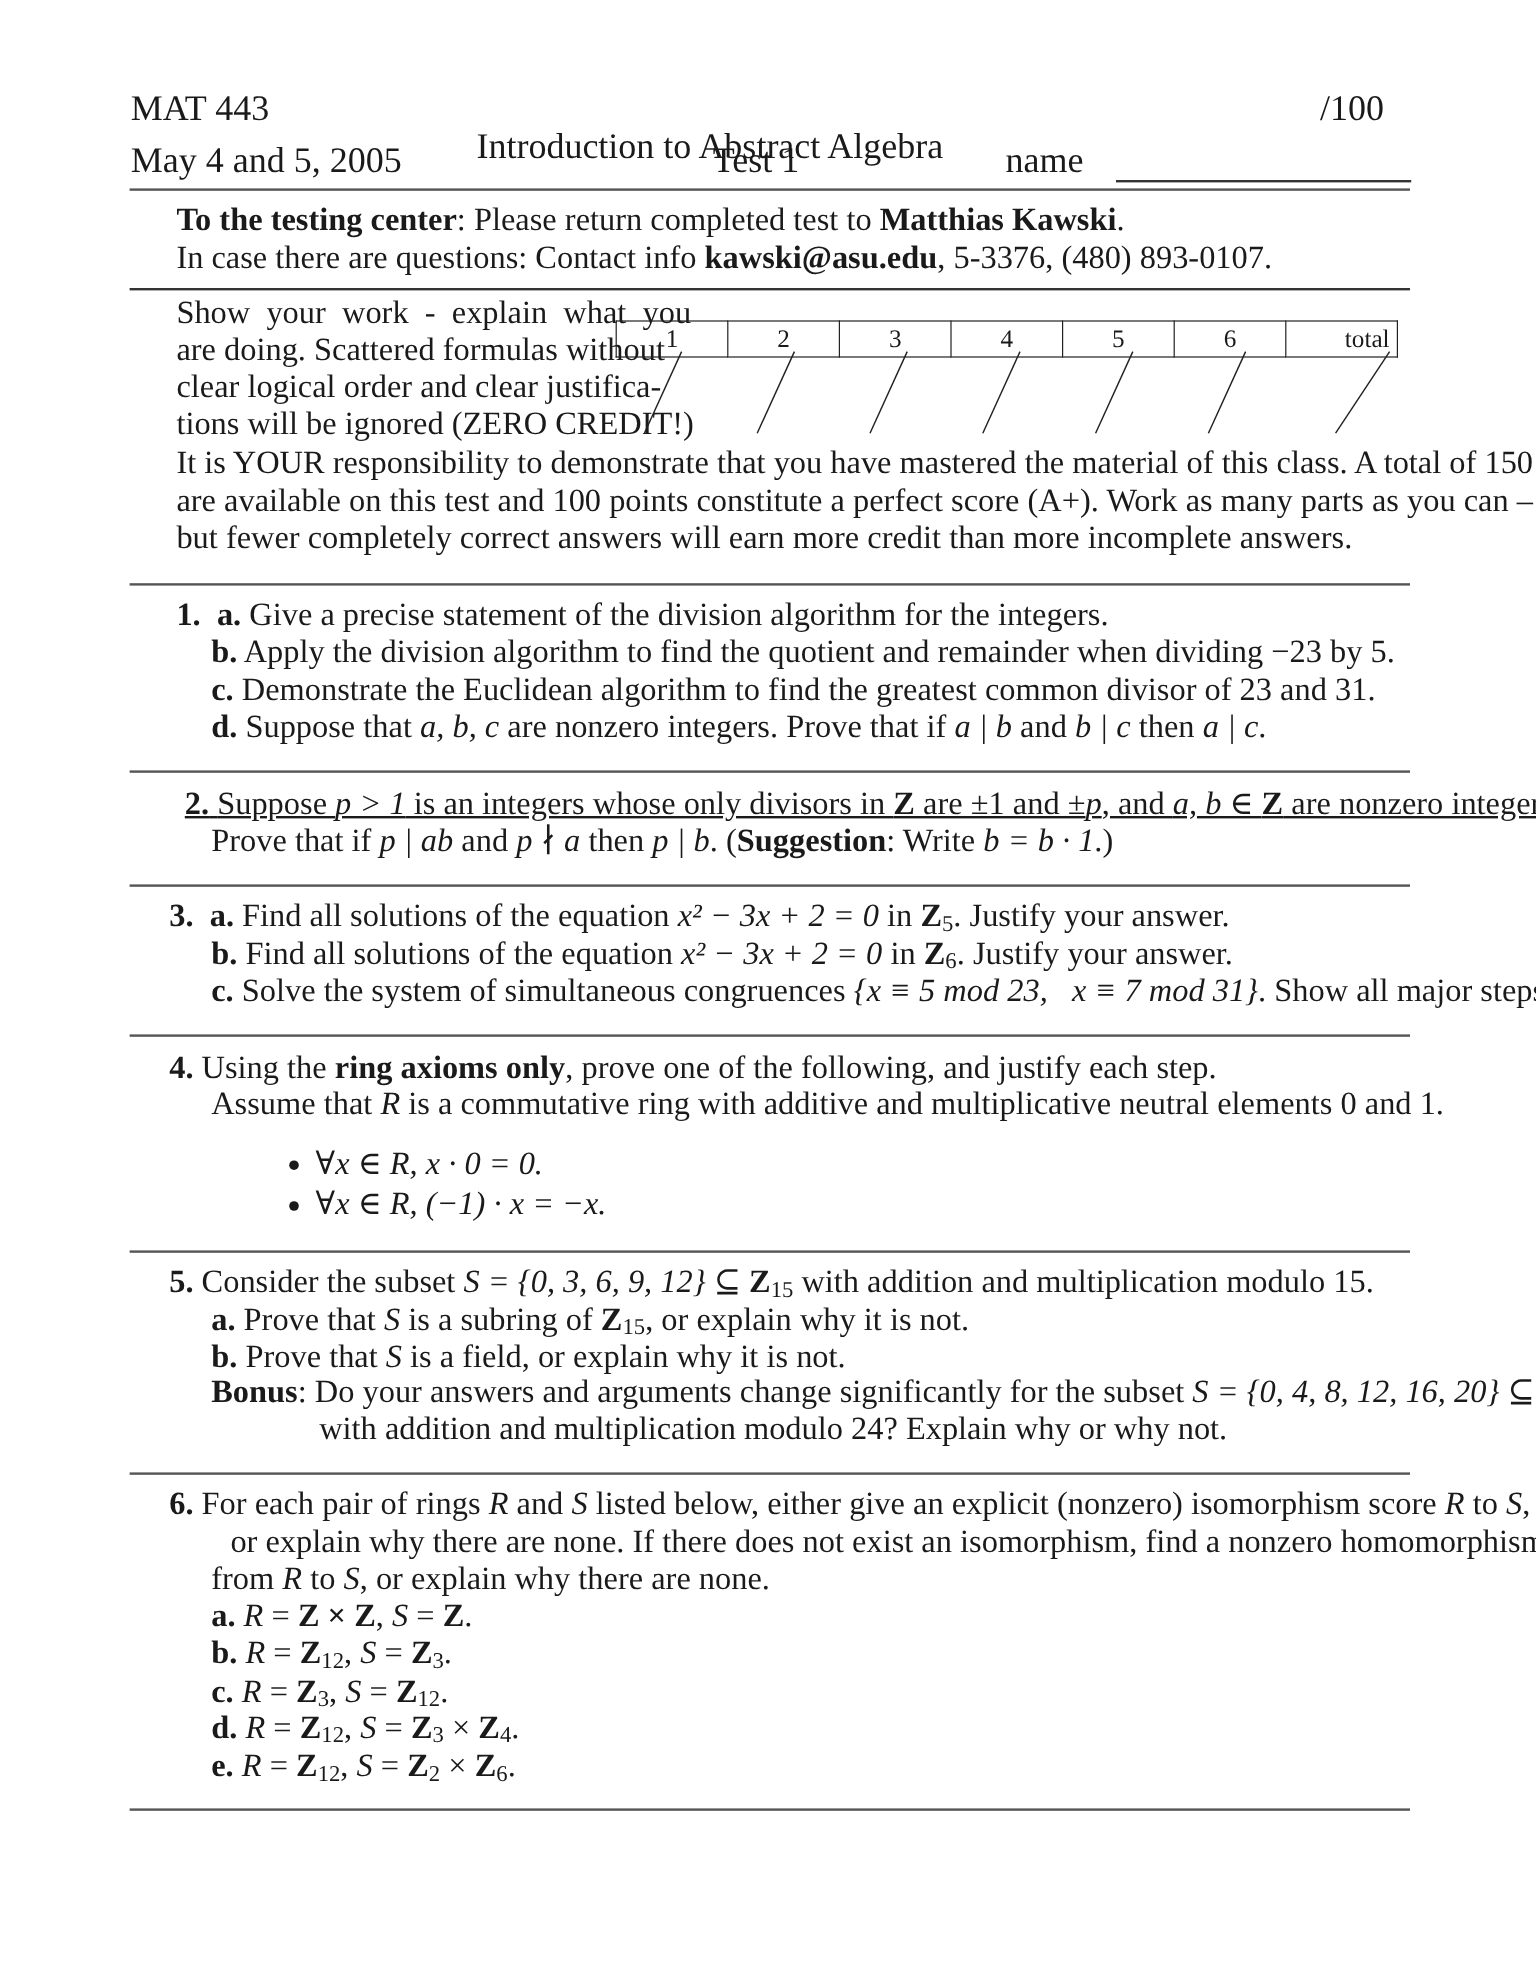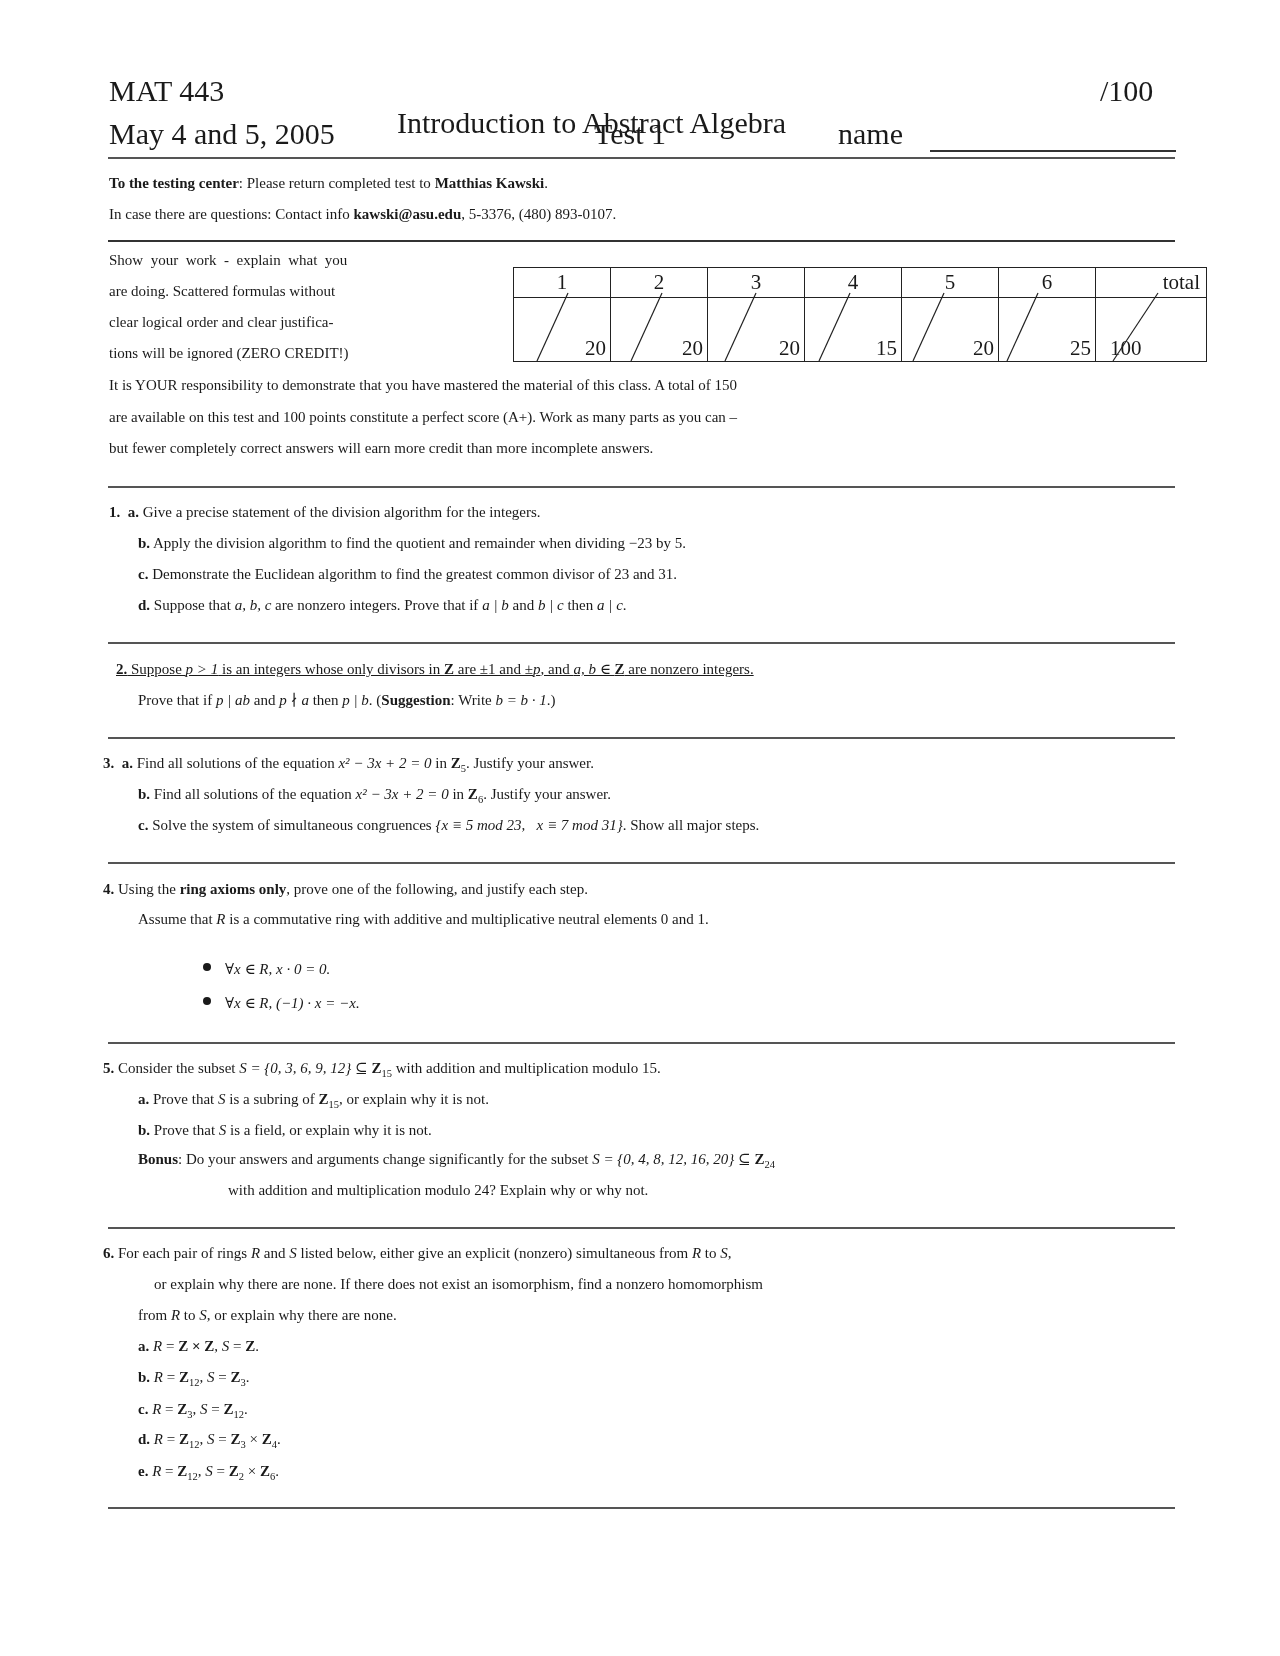--- a/index.html
+++ b/index.html
@@ -1,19 +1,19 @@
 <!DOCTYPE html>
 <html><head>
 <meta charset="utf-8">
 <style>
   html, body { margin:0; padding:0; background:#ffffff; }
   body { width:1280px; height:1656px; position:relative; overflow:hidden;
          font-family:"DejaVu Serif","Liberation Serif",serif; color:#1a1a1a; }
   .abs { position:absolute; white-space:nowrap; }
-  .t { font-family:"Liberation Serif","DejaVu Serif",serif; font-size:15px; line-height:26px; }
+  .t { font-family:"Liberation Serif","DejaVu Serif",serif; font-size:27px; line-height:26px;margin-left:38px; }
   .hdr { font-family:"Liberation Serif","DejaVu Serif",serif; font-size:30px; line-height:34px; }
   .rule { position:absolute; left:108px; width:1067px; height:2px; background:#555; }
   .rule.thin { height:1.5px; background:#333; }
   b { font-weight:bold; }
   i { font-style:italic; }
   .bZ { font-weight:bold; font-style:normal; }
   sub { font-size:70%; vertical-align:-4px; line-height:0; }
   .nameline { position:absolute; left:930px; top:150px; width:246px; height:2px; background:#333; }
   table.score { position:absolute; left:513px; top:267px; border-collapse:collapse; }
   table.score td { border:1.5px solid #222; width:92px; padding:0; position:relative;
@@ -53,29 +53,20 @@
 <table class="score">
   <tbody>
       <tr class="head">
     <td>1</td>
     <td>2</td>
     <td>3</td>
     <td>4</td>
     <td>5</td>
     <td>6</td>
     <td class="total">total</td>
-  </tr>
-  <tr class="pts">
-    <td>20</td>
-    <td>20</td>
-    <td>20</td>
-    <td>15</td>
-    <td>20</td>
-    <td>25</td>
-    <td class="total">100</td>
   </tr>
 </tbody>
   </table>
 <svg class="slash" width="1280" height="400" style="position:absolute;left:0;top:0;">
   <g stroke="#222" stroke-width="1.2">
     <line x1="537" y1="361" x2="568" y2="293"></line>
     <line x1="631" y1="361" x2="662" y2="293"></line>
     <line x1="725" y1="361" x2="756" y2="293"></line>
     <line x1="819" y1="361" x2="850" y2="293"></line>
     <line x1="913" y1="361" x2="944" y2="293"></line>
@@ -151,21 +142,21 @@
   <b>b.</b> <span>Prove that </span><i>S</i><span> is a field, or explain why it is not.</span>
 </div>
 <div class="abs t" style="left:138px;top:1146px;">
   <b>Bonus</b><span>: Do your answers and arguments change significantly for the subset </span><i>S = {0, 4, 8, 12, 16, 20} ⊆ </i><span class="bZ">Z</span><sub>24</sub>
 </div>
 <div class="abs t" style="left:228px;top:1177px;">with addition and multiplication modulo 24? Explain why or why not.</div>
 
 <div class="rule" style="top:1227px;"></div>
 
 <div class="abs t" style="left:103px;top:1240px;">
-  <b>6.</b> <span>For each pair of rings </span><i>R</i><span> and </span><i>S</i><span> listed below, either give an explicit (nonzero) simultaneous from </span><i>R</i><span> to </span><i>S</i><span>,</span>
+  <b>6.</b> <span>For each pair of rings </span><i>R</i><span> and </span><i>S</i><span> listed below, either give an explicit (nonzero) isomorphism score </span><i>R</i><span> to </span><i>S</i><span>,</span>
 </div>
 <div class="abs t" style="left:154px;top:1271px;">or explain why there are none. If there does not exist an isomorphism, find a nonzero homomorphism</div>
 <div class="abs t" style="left:138px;top:1302px;">
   <span>from </span><i>R</i><span> to </span><i>S</i><span>, or explain why there are none.</span>
 </div>
 
 <div class="abs t" style="left:138px;top:1333px;">
   <b>a.</b> <i>R</i> = <span class="bZ">Z × Z</span>, <i>S</i> = <span class="bZ">Z</span>.
 </div>
 <div class="abs t" style="left:138px;top:1364px;">

